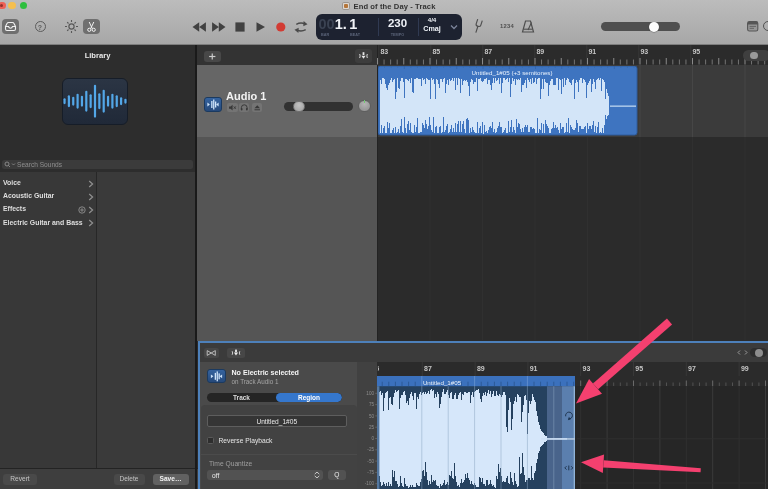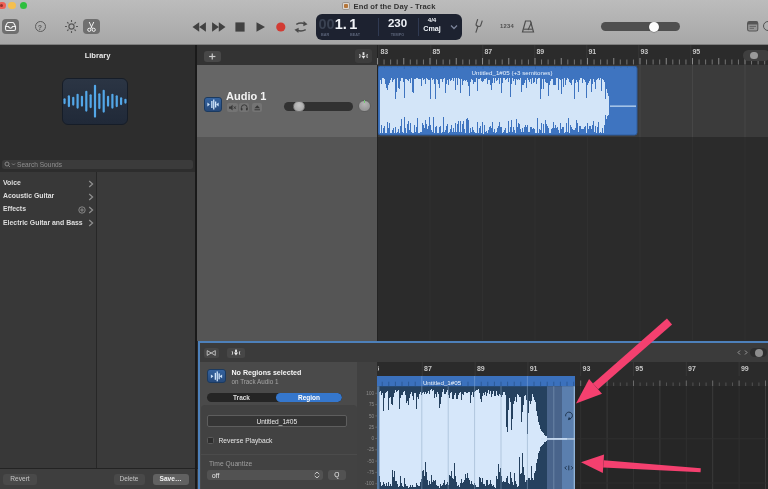--- a/index.html
+++ b/index.html
@@ -451,21 +451,21 @@
 <div class="abs" style="left:207px;top:368.8px;width:18.5px;height:14.7px;border-radius:3px;background:linear-gradient(#35639f,#26497a);border:1px solid #1b3a60"></div>
 <svg class="abs" style="left:207px;top:368.8px" width="18.5" height="14.7" viewBox="0 0 18.5 14.7">
  <g fill="#cfe4fa">
   <rect x="7.7" y="3.9" width="1.3" height="6.9"></rect>
         <rect x="9.6" y="2.4" width="1.3" height="9.9"></rect>
         <rect x="11.5" y="4.4" width="1.3" height="5.9"></rect>
   <path d="M6.4 7.35 L3.9 5.45 V9.25 Z"></path>
         <path d="M12.6 7.35 L15.1 5.45 V9.25 Z"></path>
  </g>
 </svg>
-<div class="abs" style="left:231.5px;top:369px;font-size:7.1px;font-weight:bold;color:#f5f5f5">No Regions selected</div>
+<div class="abs" style="left:231.5px;top:369px;font-size:7.1px;font-weight:bold;color:#f5f5f5">No Electric selected</div>
 <div class="abs" style="left:231.5px;top:377.8px;font-size:6.3px;color:#a5a5a5">on Track Audio 1</div>
 <div class="abs" style="left:207px;top:392.8px;width:135px;height:9.4px;border-radius:4.7px;background:#252525;overflow:hidden">
  <div class="abs" style="left:69px;top:0;width:66px;height:9.4px;border-radius:4.7px;background:#3577cd"></div>
  <div class="abs" style="left:0;top:0;width:69px;text-align:center;font-size:6.5px;font-weight:bold;color:#dcdcdc;line-height:9.8px">Track</div>
  <div class="abs" style="left:69px;top:0;width:66px;text-align:center;font-size:6.5px;font-weight:bold;color:#ffffff;line-height:9.8px">Region</div>
 </div>
 <div class="abs" style="left:200.5px;top:405.4px;width:156px;height:83.6px;background:#424242;border-radius:4px 4px 0 0"></div>
 <div class="abs" style="left:207px;top:415.2px;width:139.5px;height:12px;background:#353535;border:1px solid #5e5e5e;border-radius:2px;text-align:center;font-size:6.6px;color:#e9e9e9;line-height:11px">Untitled_1#05</div>
 <div class="abs" style="left:207px;top:437px;width:7.4px;height:7.4px;background:#2e2e2e;border:1px solid #5a5a5a;border-radius:1.5px"></div>
 <div class="abs" style="left:218.5px;top:437.3px;font-size:6.7px;color:#e6e6e6">Reverse Playback</div>

